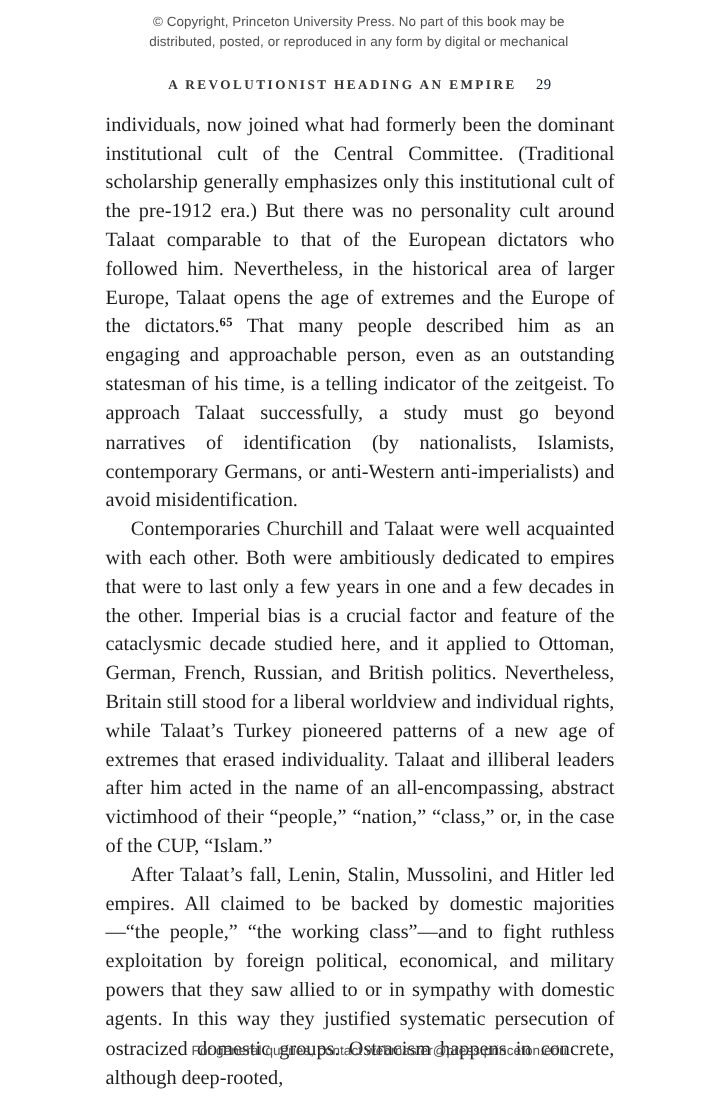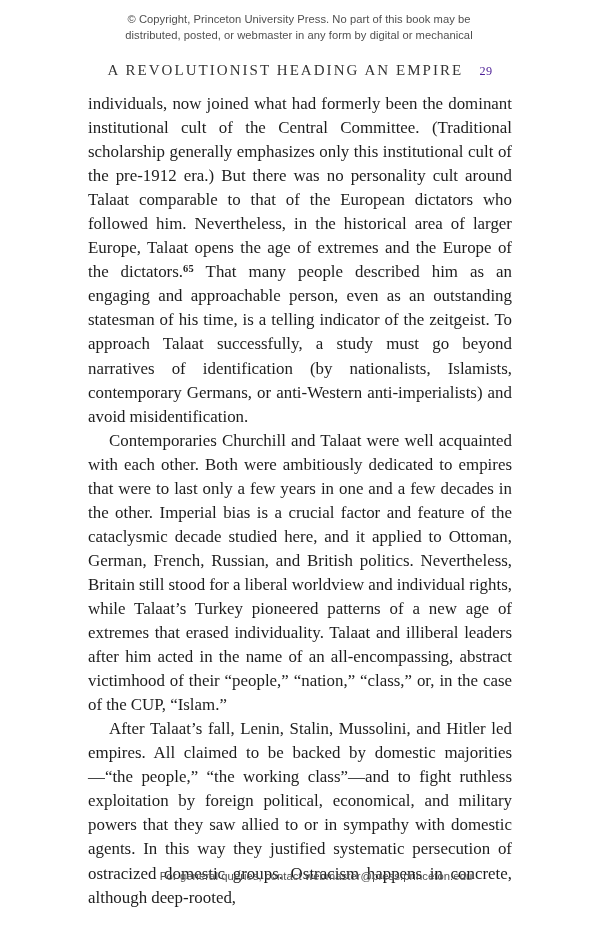--- a/index.html
+++ b/index.html
@@ -43,28 +43,29 @@
     text-align: center;
     color: #333333;
     font-size: 12.6px;
     line-height: 16px;
     white-space: nowrap;
   }
   .running-head .rh-title {
     font-variant: small-caps;
     text-transform: uppercase;
     letter-spacing: 2.05px;
-    font-size: 15px;
+    font-size: 11px;
     color: #343434;
+    font-weight: bold;
   }
   .running-head .rh-folio {
     margin-left: 13px;
     letter-spacing: 0.4px;
     font-size: 12.2px;
-    color: #4c1d95;
+    color: #0f172a;
   }
 
   
   .text-block {
     position: absolute;
     top: 92px;
     left: 88px;
     width: 424px;
     color: #1d1d1d;
   }
@@ -104,21 +105,21 @@
     color: #4f4f4f;
     letter-spacing: 0.05px;
     white-space: nowrap;
   }
 </style>
 </head>
 <body>
 
 <div class="copyright-header">
   <span class="cr-line">© Copyright, Princeton University Press. No part of this book may be</span>
-  <span class="cr-line">distributed, posted, or webmaster in any form by digital or mechanical</span>
+  <span class="cr-line">distributed, posted, or reproduced in any form by digital or mechanical</span>
 </div>
 
 <div class="running-head">
   <span class="rh-title">A Revolutionist Heading an Empire</span>
   <span class="rh-folio">29</span>
 </div>
 
 <div class="text-block">
 
   <p class="body-par cont-par"><span>individuals, now joined what had formerly been the dominant institutional cult of the Central Committee. (Traditional scholarship generally emphasizes only this institutional cult of the pre-1912 era.) But there was no personality cult around Talaat comparable to that of the European dictators who followed him. Nevertheless, in the historical area of larger Europe, Talaat opens the age of extremes and the Europe of the dictators.</span><sup class="fn">65</sup><span> That many people described him as an engaging and approachable person, even as an outstanding statesman of his time, is a telling indicator of the zeitgeist. To approach Talaat successfully, a study must go beyond narratives of identification (by nationalists, Islamists, contemporary Germans, or anti-Western anti-imperialists) and avoid misidentification.</span></p>

